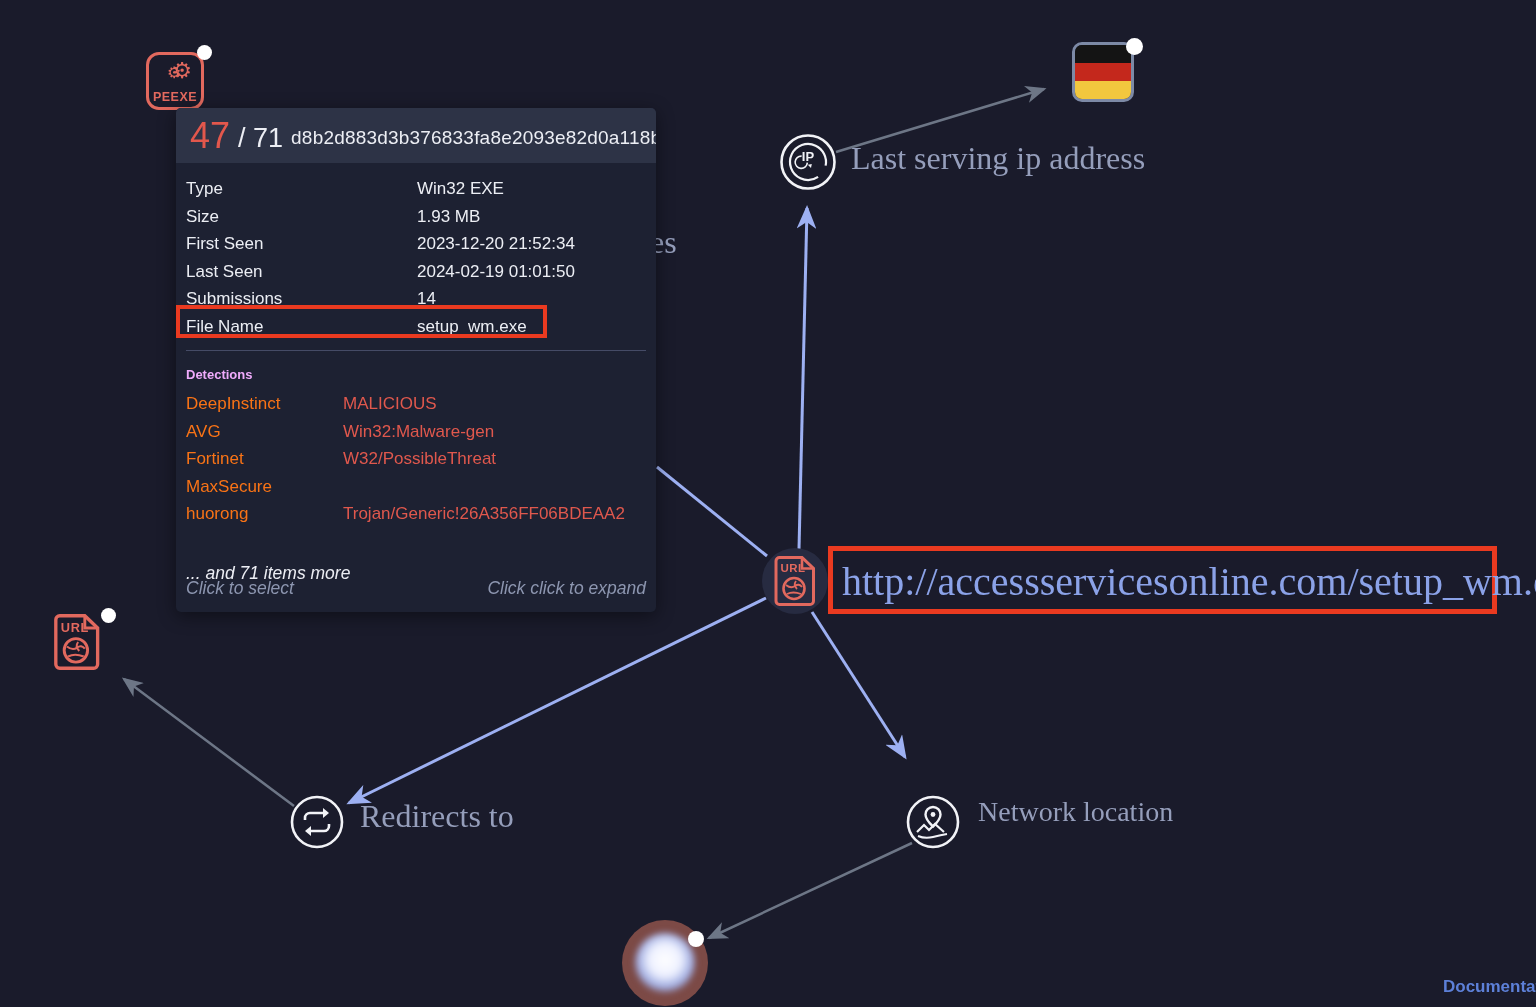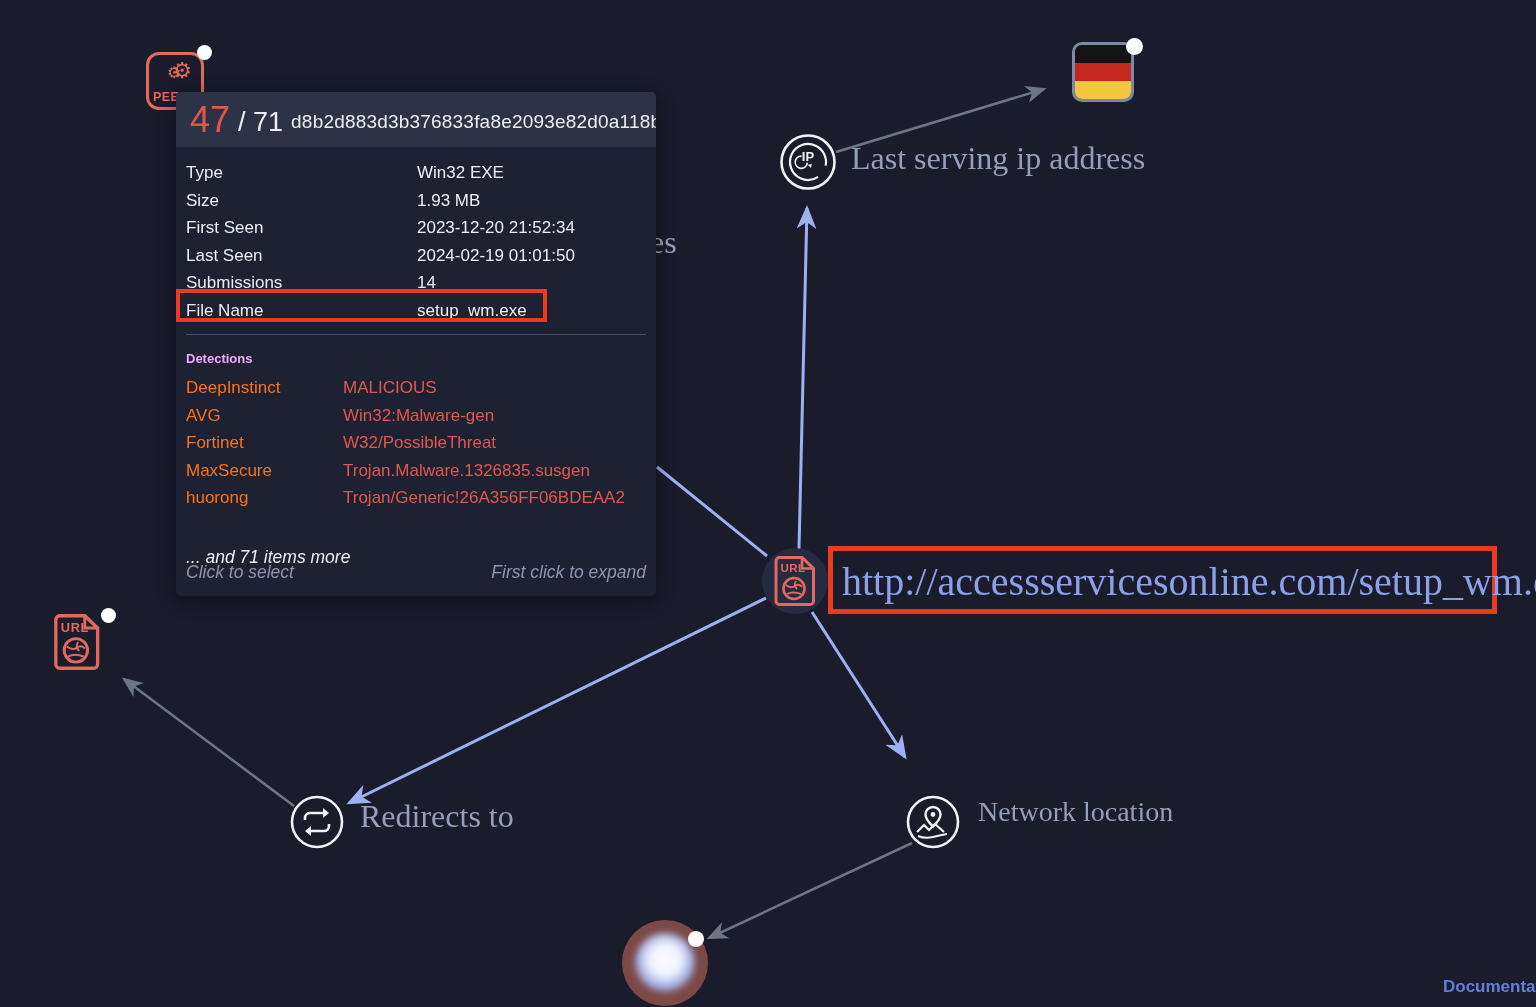--- a/index.html
+++ b/index.html
@@ -18,21 +18,21 @@
   
   .hidden-fragment {
     z-index: 1;
     font-family: "Liberation Serif", serif;
     font-size: 32px;
     color: #959ebb;
   }
 
   
   .card {
-    left: 176px; top: 92px; width: 480px; height: 504px;
+    left: 176px; top: 108px; width: 480px; height: 504px;
     z-index: 2;
     background: #1d2132;
     border-radius: 5px;
     box-shadow: 0 4px 18px rgba(0,0,0,.45);
   }
   .card-header {
     height: 55px;
     background: #2d3346;
     border-radius: 5px 5px 0 0;
     display: flex; align-items: center;
@@ -220,31 +220,30 @@
     <div class="det-row">
       <span class="det-label">AVG</span>
       <span class="det-value">Win32:Malware-gen</span>
     </div>
     <div class="det-row">
       <span class="det-label">Fortinet</span>
       <span class="det-value">W32/PossibleThreat</span>
     </div>
     <div class="det-row">
       <span class="det-label">MaxSecure</span>
-      <span class="det-value">Trojan.Malware.1326835.susgen</span>
     </div>
     <div class="det-row">
       <span class="det-label">huorong</span>
       <span class="det-value">Trojan/Generic!26A356FF06BDEAA2</span>
     </div>
     <div class="more-items">... and 71 items more</div>
   </div>
   <div class="card-footer">
     <span>Click to select</span>
-    <span>First click to expand</span>
+    <span>Click click to expand</span>
   </div>
 
   <div class="abs file-highlight"></div>
 </div>
 
 <div class="abs node flag-box">
   <div class="flag-stripe" style="background:#141414;"></div>
   <div class="flag-stripe" style="background:#c4281c;"></div>
   <div class="flag-stripe" style="background:#f2c73e;"></div>
 </div>

